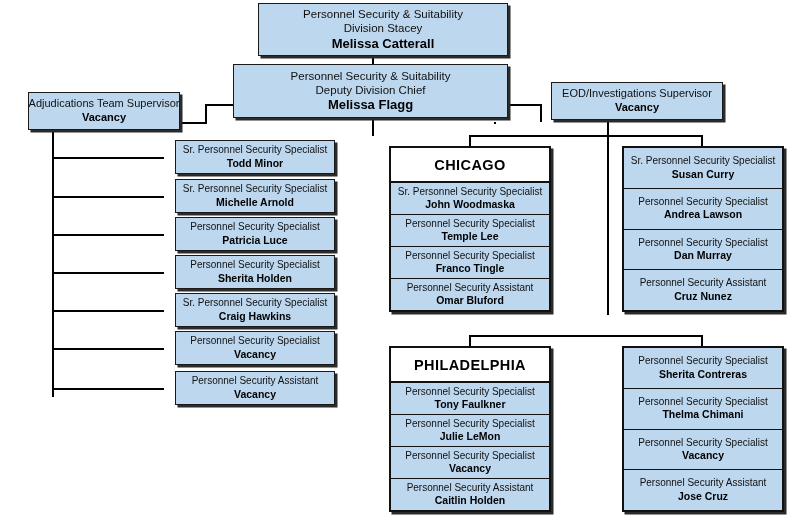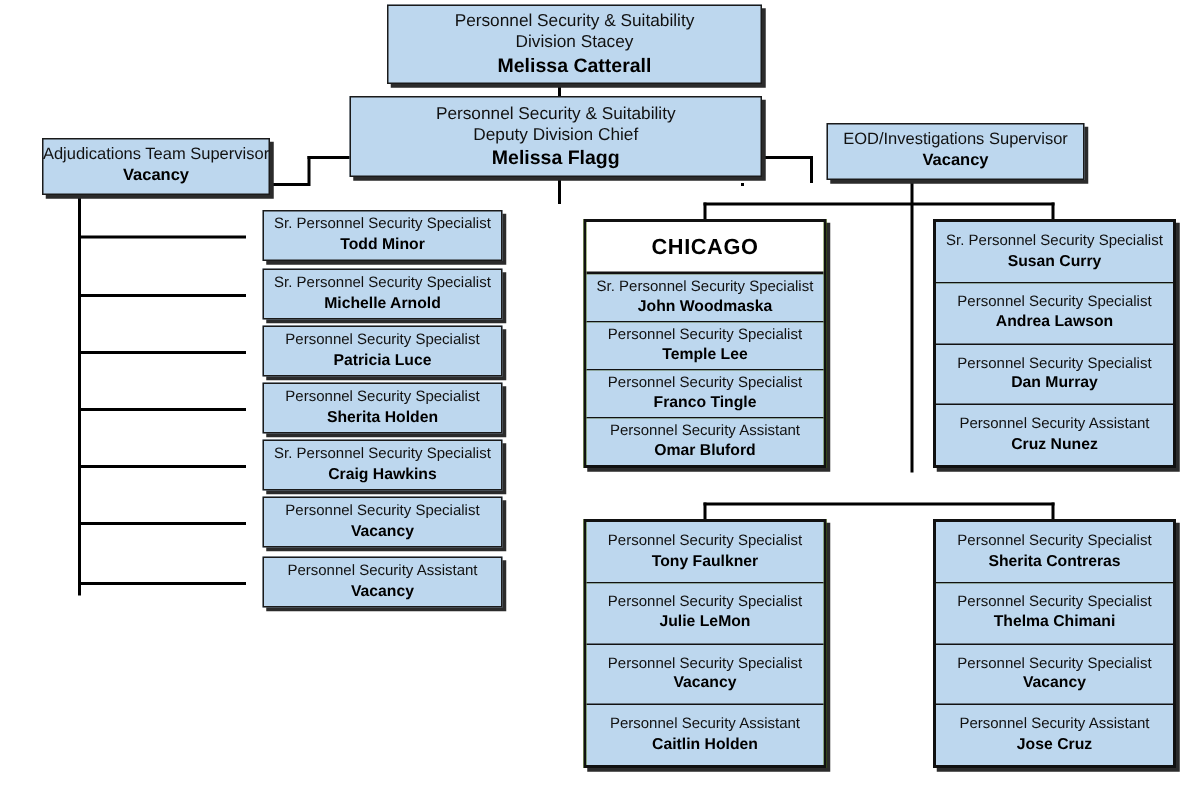--- a/index.html
+++ b/index.html
@@ -251,20 +251,21 @@
         <span class="nm">Dan Murray</span>
       </div>
       <div class="region-row">
         <span class="ttl">Personnel Security Assistant</span>
         <span class="nm">Cruz Nunez</span>
       </div>
     </div>
   </div>
 
   <div class="region" style="left:389px; top:346px; width:162px; height:166px;">
+    <div class="region-header">PHILADELPHIA</div>
     <div class="region-body">
       <div class="region-row">
         <span class="ttl">Personnel Security Specialist</span>
         <span class="nm">Tony Faulkner</span>
       </div>
       <div class="region-row">
         <span class="ttl">Personnel Security Specialist</span>
         <span class="nm">Julie LeMon</span>
       </div>
       <div class="region-row">

